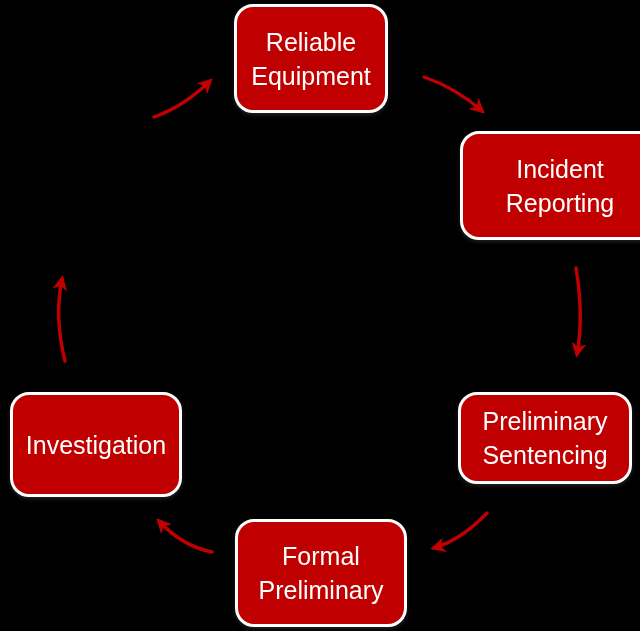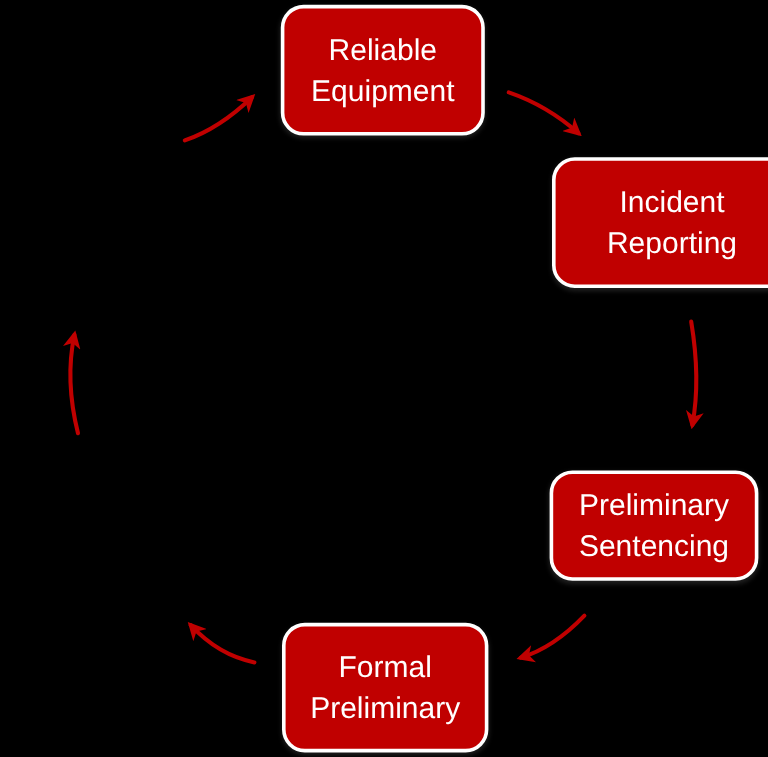--- a/index.html
+++ b/index.html
@@ -44,21 +44,21 @@
     text-align: center;
     box-shadow: 0 2px 4px rgba(60,60,60,0.55);
   }
   .node-label {
     color: var(--node-text, #FFFFFF);
     font-size: 25px;
     line-height: 34px;
     padding: 0 10px;
   }
   
-  .n0 { left: 234px; top: 4px;   width: 170px; height: 109px; justify-content: flex-end; }
+  .n0 { left: 234px; top: 4px;   width: 154px; height: 109px; justify-content: flex-end; }
   .n1 { left: 460px; top: 131px; width: 200px; height: 109px; justify-content: flex-end; }
   .n2 { left: 458px; top: 392px; width: 174px; height: 92px; }
   .n3 { left: 235px; top: 519px; width: 172px; height: 108px; }
   .n4 { left: 10px;  top: 392px; width: 172px; height: 105px; }
   .n5 { left: 12px;  top: 131px; width: 170px; height: 107px; }
 </style>
 </head>
 <body>
 
 <div class="canvas">
@@ -86,15 +86,18 @@
   </div>
 
   <div class="node n2">
     <span class="node-label">Preliminary Sentencing</span>
   </div>
 
   <div class="node n3">
     <span class="node-label">Formal Preliminary</span>
   </div>
 
+  <div class="node n4">
+    <span class="node-label">Investigation</span>
+  </div>
 
 
 </div>
 
 </body></html>

